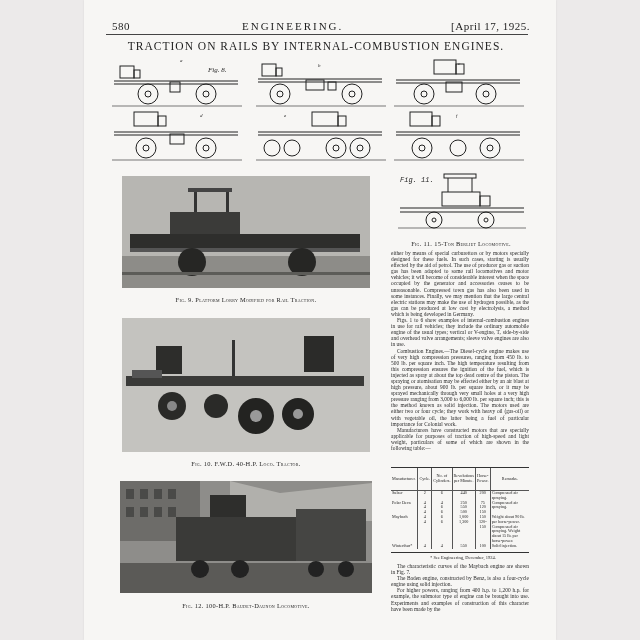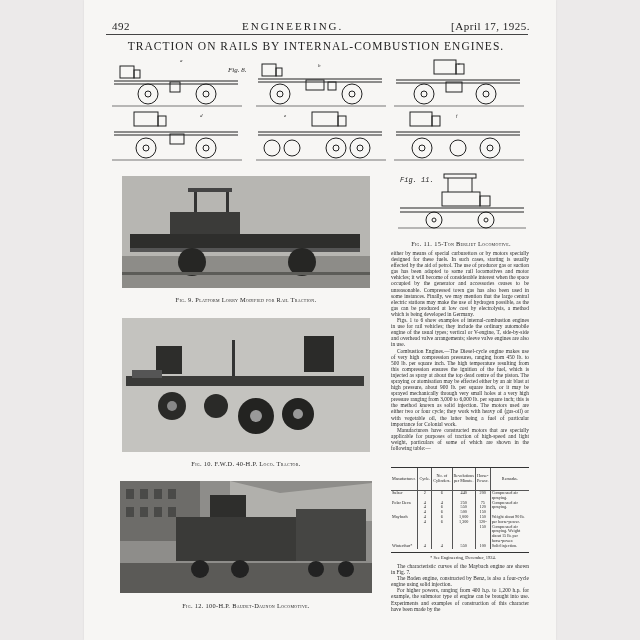--- a/index.html
+++ b/index.html
@@ -56,29 +56,29 @@
   .spectable thead th { border-bottom: 0.5px solid #555; height: 22px; vertical-align: middle; }
   .footnote { position: absolute; left: 430px; top: 555px; font-size: 4.5px; }
   .figlabel { position: absolute; font-size: 7px; font-style: italic; }
 </style>
 </head>
 <body>
 
 <div class="page"></div>
 
 <div class="header">
-  <span class="pg">492</span>
+  <span class="pg">580</span>
   <span class="mag">ENGINEERING.</span>
   <span class="date">[April 17, 1925.</span>
 </div>
 <div class="rule" style="left:106px; top:34px; width:422px;"></div>
 
 <div class="title">TRACTION ON RAILS BY INTERNAL-COMBUSTION ENGINES.</div>
 
-<div class="figlabel" style="left:228px; top:66px;font-family:Liberation Serif, serif;">Fig. 8.</div>
+<div class="figlabel" style="left:208px; top:66px;font-family:Liberation Serif, serif;">Fig. 8.</div>
 <div class="figlabel" style="left:180px; top:58px; font-size:5px;">a</div>
 <div class="figlabel" style="left:318px; top:63px; font-size:5px;">b</div>
 <div class="figlabel" style="left:458px; top:61px; font-size:5px;">c</div>
 <div class="figlabel" style="left:200px; top:113px; font-size:5px;">d</div>
 <div class="figlabel" style="left:284px; top:113px; font-size:5px;">e</div>
 <div class="figlabel" style="left:456px; top:113px; font-size:5px;">f</div>
 
 <div class="drawing" style="left:112px; top:60px;">
   <svg width="130" height="50" viewBox="0 0 130 50">
     <g stroke="#222" fill="none" stroke-width="1">

